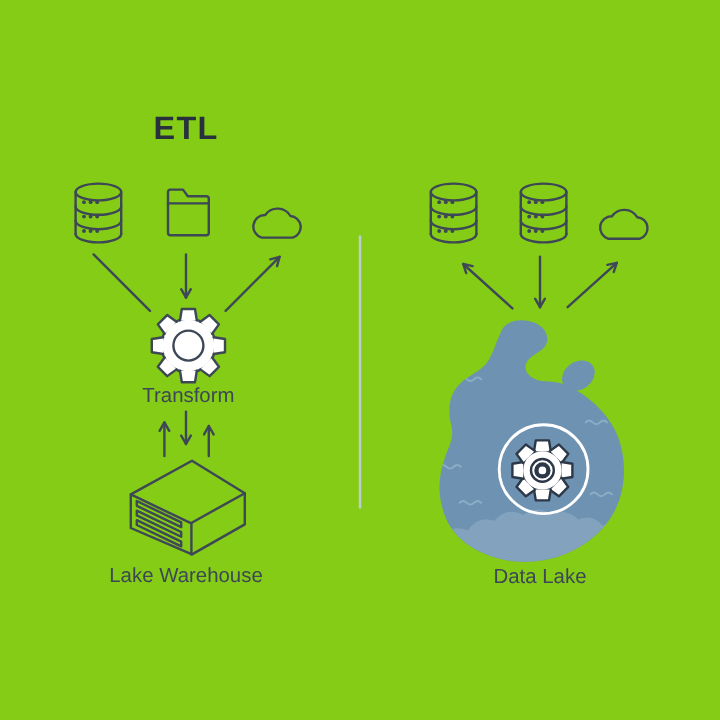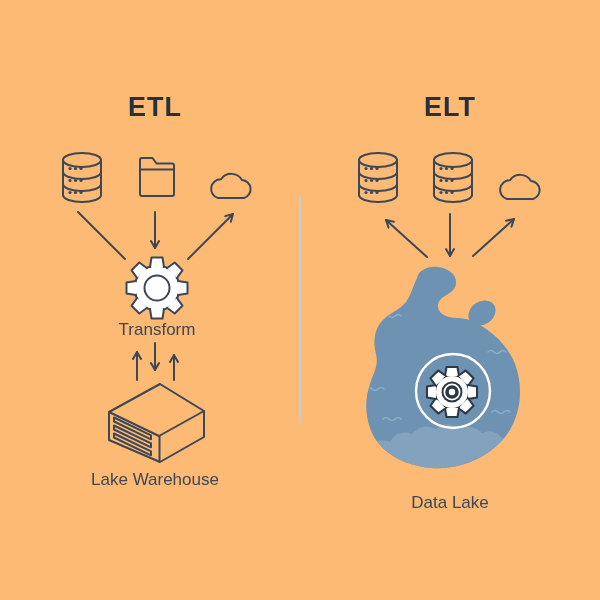--- a/index.html
+++ b/index.html
@@ -8,21 +8,21 @@
     --body-text:#3d4756;
     --divider:#c2ccd4;
     --lake-fill:#6d92b2;
     --lake-wave:#8badc6;
     --lake-cloud:#86a4bf;
     --gear-stroke:#2c3847;
     --gear-fill:#ffffff;
   }
   html,body{margin:0;padding:0;}
   body{background:#fff;font-family:"Liberation Sans", sans-serif;}
-  .canvas{position:relative;width:600px;height:600px;background:#fdba74;overflow:hidden;}
+  .canvas{position:relative;width:600px;height:600px;background:#84cc16;overflow:hidden;}
   .layer{position:absolute;left:0;top:0;}
   .txt{position:absolute;text-align:center;color:var(--body-text);}
   .title{font-size:27px;font-weight:700;color:var(--title-text);letter-spacing:1px;}
   .label{font-size:17px;font-weight:400;}
   .divider{position:absolute;left:299px;top:196px;width:2px;height:228px;background:var(--divider);border-radius:2px;}
   
   .ol{stroke:var(--icon-stroke);stroke-width:2;fill:none;stroke-linecap:round;stroke-linejoin:round;}
   .dot{fill:var(--icon-stroke);stroke:none;}
   .gear-body{fill:var(--gear-fill);stroke:var(--gear-stroke);stroke-width:2;stroke-linejoin:round;}
   .gear-tooth{fill:var(--gear-fill);stroke:var(--gear-stroke);stroke-width:2;stroke-linejoin:round;stroke-linecap:round;}
@@ -30,24 +30,23 @@
   .wave{stroke:var(--lake-wave);stroke-width:1.6;fill:none;stroke-linecap:round;}
   .lakecloud{fill:var(--lake-cloud);opacity:.85;stroke:none;}
   .whitecircle{fill:none;stroke:#ffffff;stroke-width:2.4;}
 </style>
 </head>
 <body>
 
 <div class="canvas">
 
   <div class="txt title" style="left:55px;top:92px;width:200px;">ETL</div>
-  <div class="txt title" style="left:350px;top:92px;width:200px;">ELT</div>
   <div class="txt label" style="left:57px;top:320px;width:200px;text-align:center;">Transform</div>
   <div class="txt label" style="left:33px;top:470px;width:244px;">Lake Warehouse</div>
-  <div class="txt label" style="left:350px;top:493px;width:200px;">Data Lake</div>
+  <div class="txt label" style="left:350px;top:471px;width:200px;">Data Lake</div>
 
   <div class="divider"></div>
 
   <svg class="layer" width="600" height="600" viewBox="0 0 600 600">
     <defs>
 
       <g id="icon-db">
         <ellipse class="ol" cx="20" cy="8" rx="19" ry="7"></ellipse>
         <path class="ol" d="M1 8 V43"></path>
         <path class="ol" d="M39 8 V43"></path>

